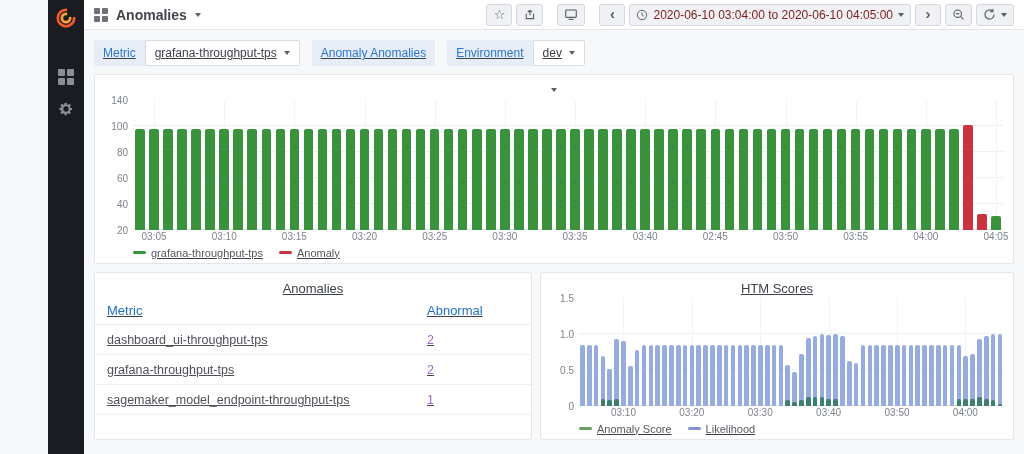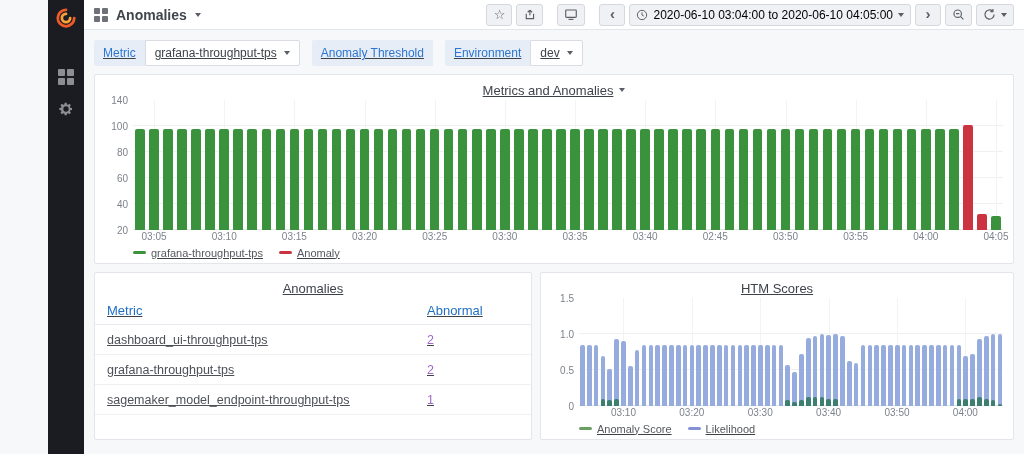--- a/index.html
+++ b/index.html
@@ -22,21 +22,21 @@
   .tb-grid { display:grid; grid-template-columns:6px 6px; grid-template-rows:6px 6px; gap:2px; cursor:pointer; }
   .tb-grid span { background:#6e7177; border-radius:1px; }
   .db-title { font-size:14px; font-weight:600; color:#41454c; cursor:pointer; }
   .caret { width:0; height:0; border-left:3.5px solid transparent; border-right:3.5px solid transparent; border-top:4px solid #5a5e66; display:inline-block; }
   .tb-right { margin-left:auto; display:flex; align-items:center; gap:4px; }
   .tbtn { height:22px; min-width:26px; background:#eff1f4; border:1px solid #d5d9de; border-radius:3px; display:flex; align-items:center; justify-content:center; gap:5px; color:#5a5e66; font-size:12px; padding:0 6px; cursor:pointer; }
   .tbtn svg { display:block; }
   .tb-sp { width:6px; }
   .star-glyph { font-size:13px; line-height:1; }
   .chev { font-size:15px; line-height:1; font-weight:bold; padding-bottom:2px; }
-  .time-txt { color:#000000; white-space:nowrap; }
+  .time-txt { color:#7f1d1d; white-space:nowrap; }
 
   
   .content { flex:1; padding:8px 10px 0; display:flex; flex-direction:column;text-decoration:underline; }
   .filters { display:flex; gap:12px; margin:2px 0 8px; }
   .fgroup { display:flex; height:26px; font-size:12px; }
   .flabel { background:#e7edf6; color:#2a76d2; display:flex; align-items:center; padding:0 9px; border-radius:2px 0 0 2px; font-weight:500; }
   .fvalue { background:#fff; border:1px solid #d9dde3; display:flex; align-items:center; gap:7px; padding:0 9px; color:#3d4148; border-radius:0 2px 2px 0; cursor:pointer; }
 
   .panel { background:#fff; border:1px solid #e3e6ea; border-radius:2px; }
   .panel-head { height:20px; display:flex; align-items:center; justify-content:center; gap:6px; font-size:13px; color:#3f434a; font-weight:500; flex-shrink:0; cursor:pointer; }
@@ -158,34 +158,33 @@
 
       <div class="filters">
         <div class="fgroup">
           <span class="flabel">Metric</span>
           <span class="fvalue">
             <span>grafana-throughput-tps</span>
             <span class="caret"></span>
           </span>
         </div>
         <div class="fgroup">
-          <span class="flabel">Anomaly Threshold</span>
+          <span class="flabel">Anomaly Anomalies</span>
         </div>
         <div class="fgroup">
           <span class="flabel">Environment</span>
           <span class="fvalue">
             <span>dev</span>
             <span class="caret"></span>
           </span>
         </div>
       </div>
 
       <section class="panel main-panel">
         <div class="panel-head">
-          <span>Metrics and Anomalies</span>
           <span class="caret"></span>
         </div>
         <div class="chart-wrap">
           <div class="yaxis" id="main-y">
               <div class="ylabel" style="bottom: 0%;">20</div>
               <div class="ylabel" style="bottom: 20%;">40</div>
               <div class="ylabel" style="bottom: 40%;">60</div>
               <div class="ylabel" style="bottom: 60%;">80</div>
               <div class="ylabel" style="bottom: 80%;">100</div>
               <div class="ylabel" style="bottom: 100%;">140</div>

